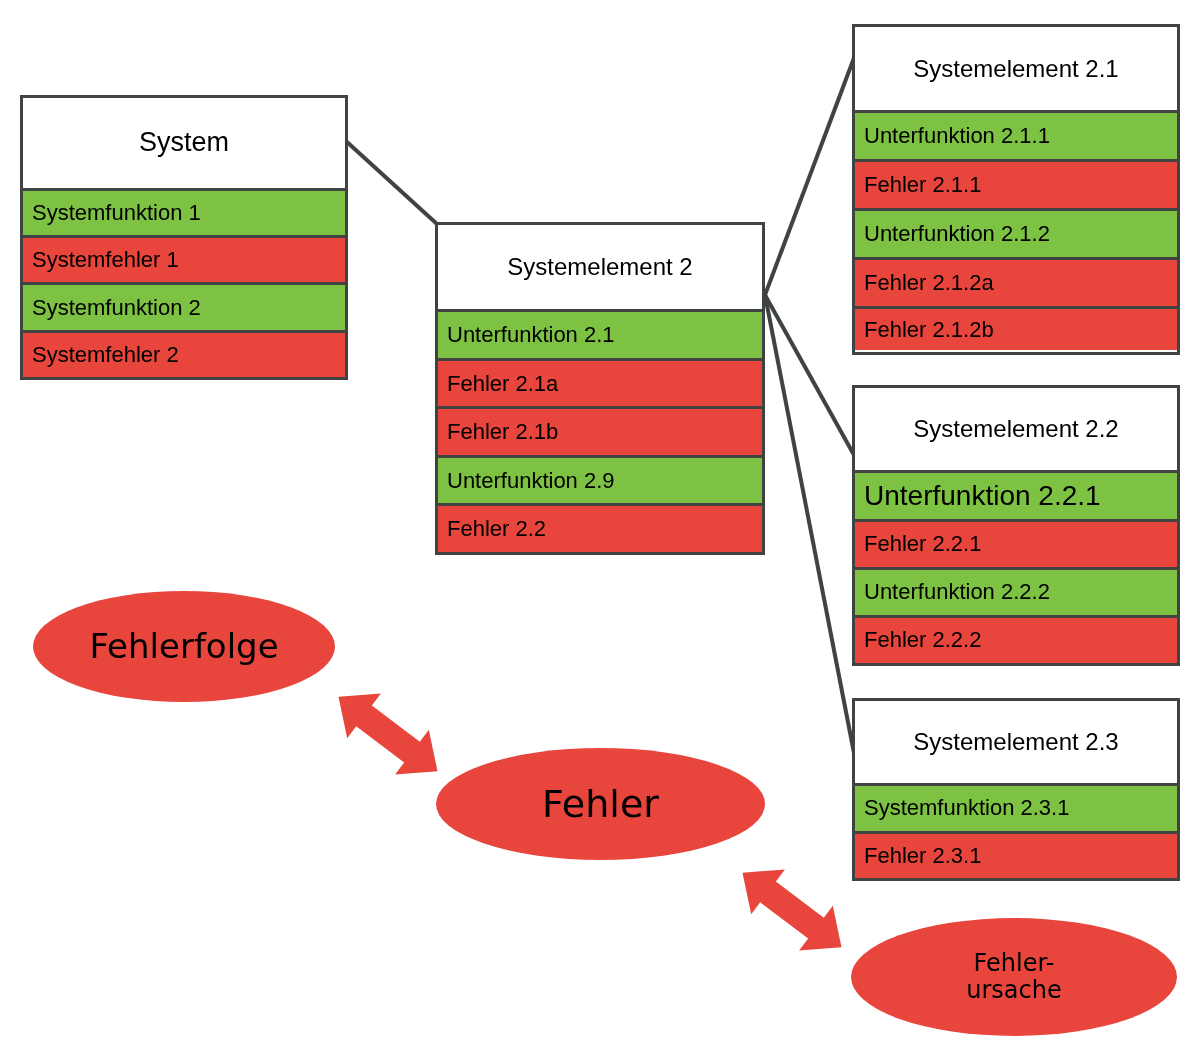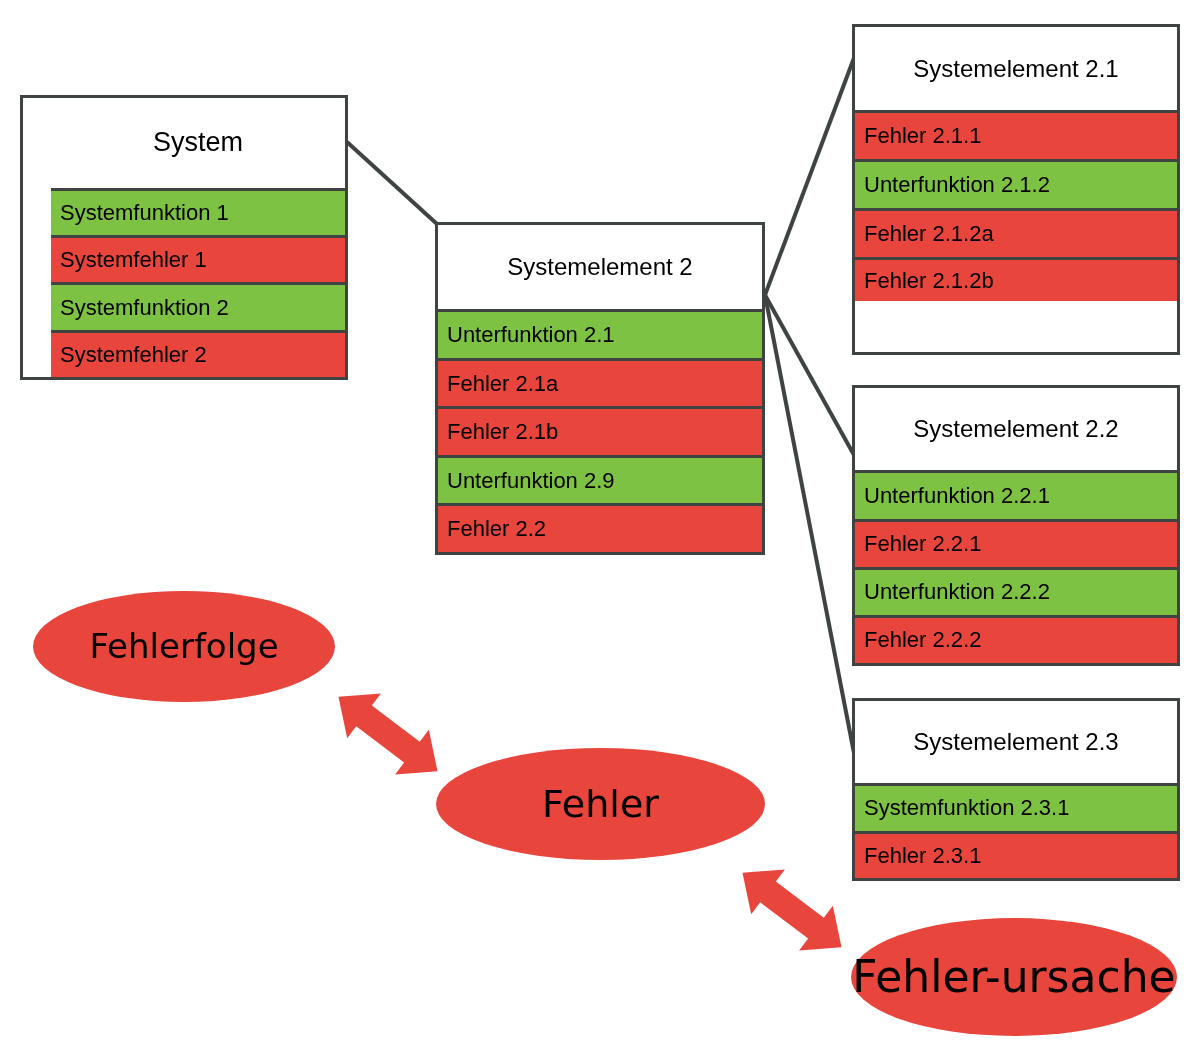--- a/index.html
+++ b/index.html
@@ -84,21 +84,21 @@
 
 <div id="canvas">
 
   <svg id="connectors" viewBox="0 0 1200 1042" width="1200" height="1042">
     <line x1="347" y1="142" x2="437" y2="224" stroke="#3f4443" stroke-width="4"></line>
     <line x1="765" y1="295" x2="854" y2="58" stroke="#3f4443" stroke-width="4"></line>
     <line x1="765" y1="295" x2="854" y2="455" stroke="#3f4443" stroke-width="4"></line>
     <line x1="765" y1="295" x2="854" y2="753" stroke="#3f4443" stroke-width="4"></line>
   </svg>
 
-  <div class="struct-box" style="left:20px; top:95px; width:328px; height:285px;padding-left:28px;">
+  <div class="struct-box" style="left:20px; top:95px; width:328px; height:285px;">
     <div class="box-header" style="height:93px; font-size:27px;">System</div>
     <div class="box-row row-function" style="height:49px; font-size:22px;">
       <span>Systemfunktion 1</span>
     </div>
     <div class="box-row row-failure" style="height:49px; font-size:22px;">
       <span>Systemfehler 1</span>
     </div>
     <div class="box-row row-function" style="height:49px; font-size:22px;">
       <span>Systemfunktion 2</span>
     </div>
@@ -121,37 +121,40 @@
     <div class="box-row row-function" style="height:49px; font-size:22px;">
       <span>Unterfunktion 2.9</span>
     </div>
     <div class="box-row row-failure" style="height:49px; font-size:22px;">
       <span>Fehler 2.2</span>
     </div>
   </div>
 
   <div class="struct-box" style="left:852px; top:24px; width:328px; height:331px;">
     <div class="box-header" style="height:83px; font-size:24px;">Systemelement 2.1</div>
+    <div class="box-row row-function" style="height:49px; font-size:22px;">
+      <span>Unterfunktion 2.1.1</span>
+    </div>
     <div class="box-row row-failure" style="height:49px; font-size:22px;">
       <span>Fehler 2.1.1</span>
     </div>
     <div class="box-row row-function" style="height:49px; font-size:22px;">
       <span>Unterfunktion 2.1.2</span>
     </div>
     <div class="box-row row-failure" style="height:49px; font-size:22px;">
       <span>Fehler 2.1.2a</span>
     </div>
     <div class="box-row row-failure" style="height:44px; font-size:22px;">
       <span>Fehler 2.1.2b</span>
     </div>
   </div>
 
   <div class="struct-box" style="left:852px; top:385px; width:328px; height:281px;">
     <div class="box-header" style="height:84px; font-size:24px;">Systemelement 2.2</div>
-    <div class="box-row row-function" style="height:49px; font-size:22px;">
+    <div class="box-row row-function" style="height:49px; font-size:28px;">
       <span>Unterfunktion 2.2.1</span>
     </div>
     <div class="box-row row-failure" style="height:49px; font-size:22px;">
       <span>Fehler 2.2.1</span>
     </div>
     <div class="box-row row-function" style="height:49px; font-size:22px;">
       <span>Unterfunktion 2.2.2</span>
     </div>
     <div class="box-row row-failure" style="height:49px; font-size:22px;">
       <span>Fehler 2.2.2</span>
@@ -169,21 +172,21 @@
   </div>
 
   <div class="ellipse" style="left:436px; top:748px; width:329px; height:112px; font-size:38px;">
     <span>Fehler</span>
   </div>
 
   <div class="ellipse" style="left:33px; top:591px; width:302px; height:111px; font-size:34px;">
     <span>Fehlerfolge</span>
   </div>
 
-  <div class="ellipse" style="left:851px; top:918px; width:326px; height:118px; font-size:44px; flex-direction:row;">
+  <div class="ellipse" style="left:851px; top:918px; width:326px; height:118px; font-size:24px; flex-direction:column;">
     <span>Fehler-</span>
     <span>ursache</span>
   </div>
 
   <div class="arrow-wrap" style="left:318px; top:684px; width:140px; height:100px;">
     <svg width="140" height="100" viewBox="0 0 140 100">
       <g transform="rotate(37 70 50)">
         <path d="M 8 50 L 40 22 L 40 37 L 100 37 L 100 22 L 132 50 L 100 78 L 100 63 L 40 63 L 40 78 Z" fill="#E8453C"></path>
       </g>
     </svg>

